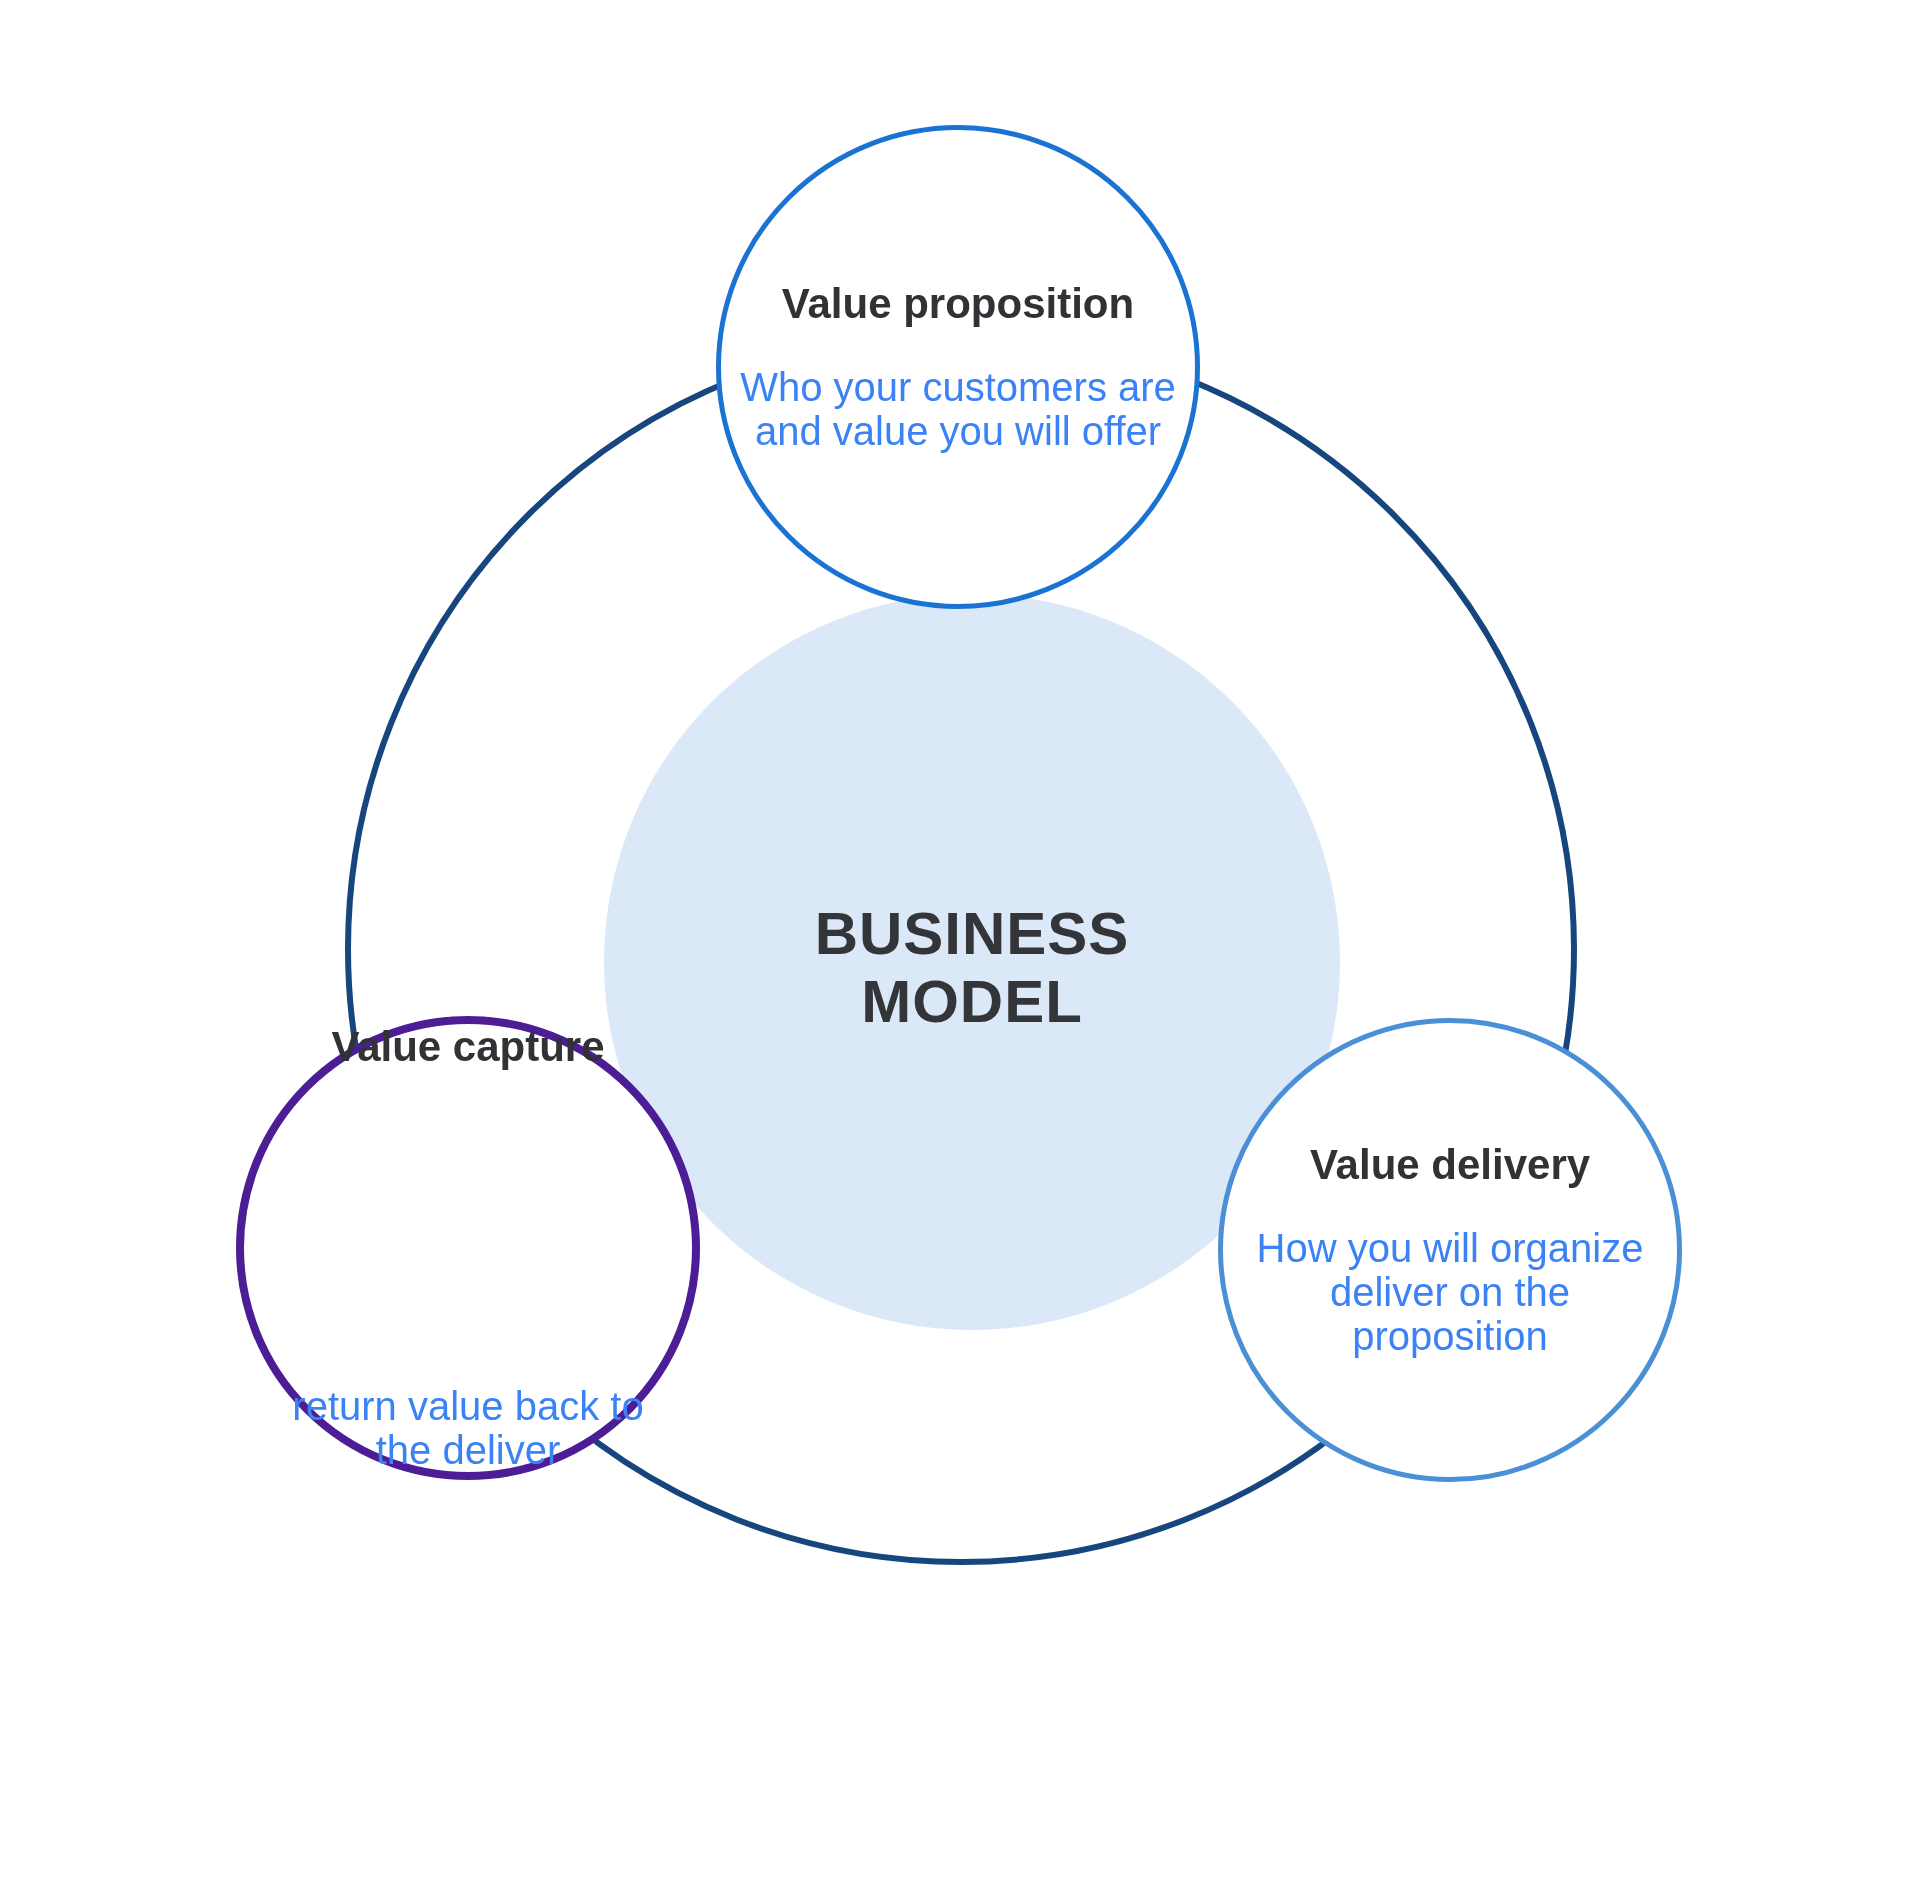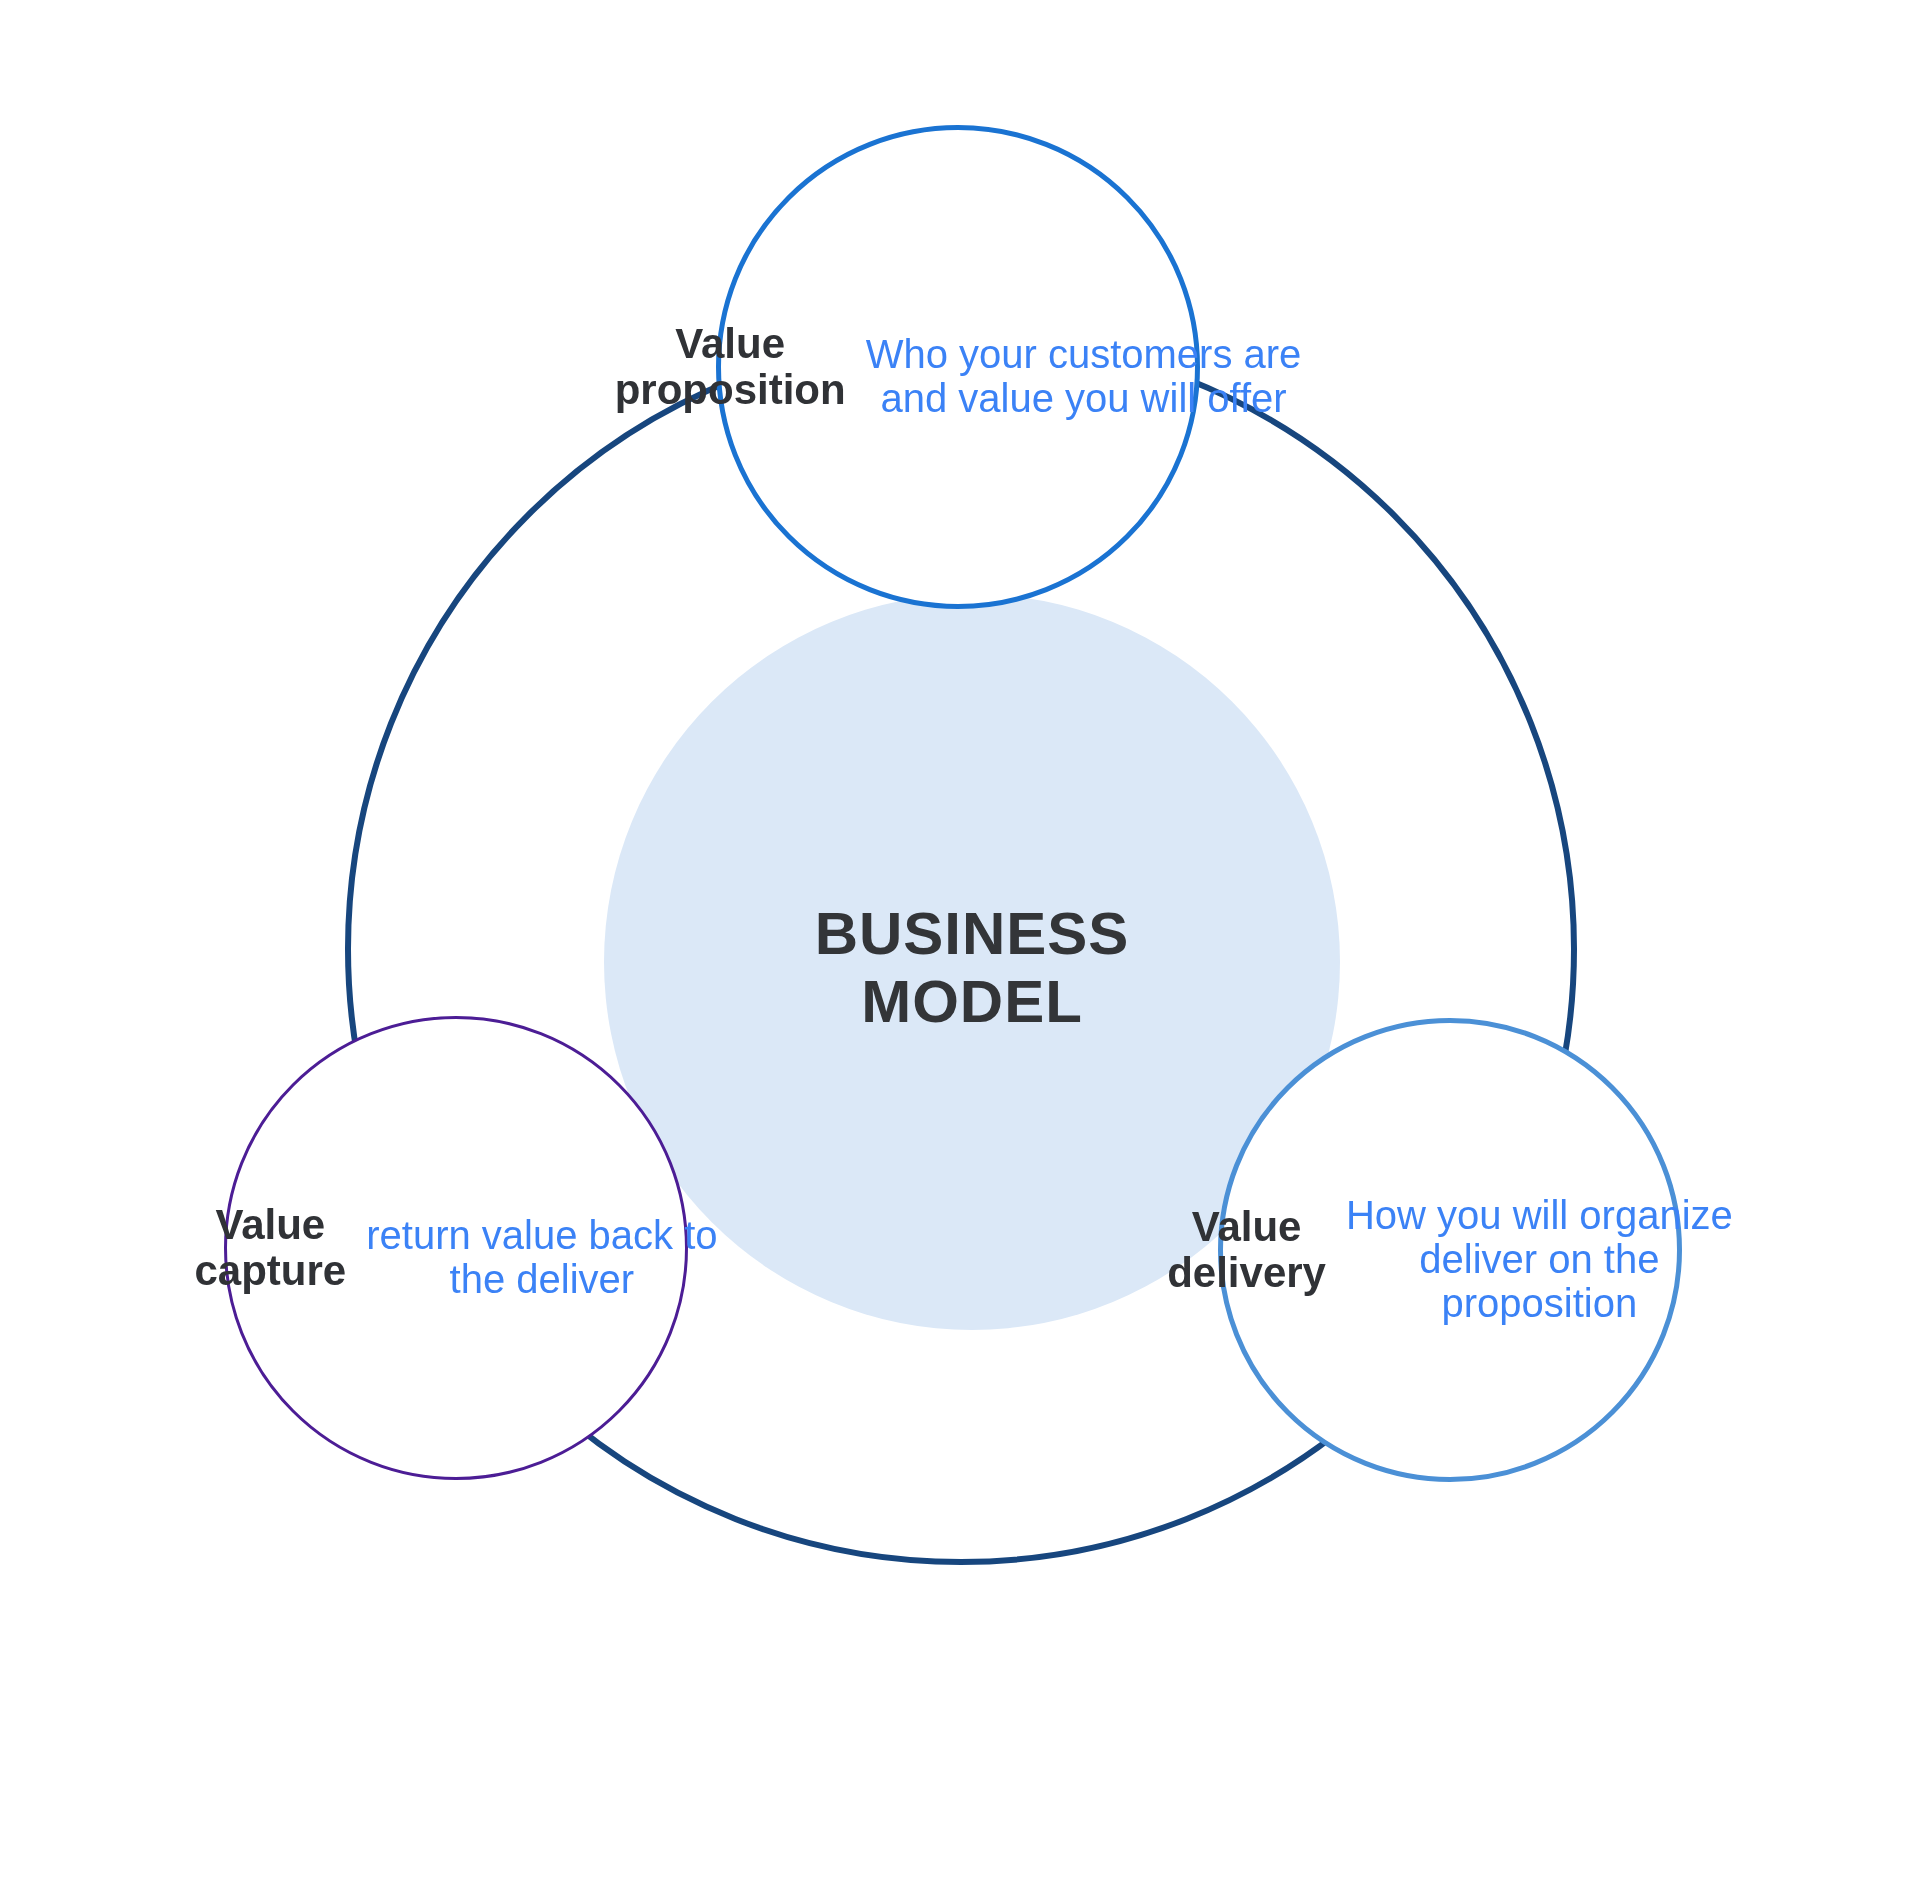--- a/index.html
+++ b/index.html
@@ -13,21 +13,21 @@
     width: 1920px;
     height: 1879px;
     background: #ffffff;
     overflow: hidden;
   }
   .circle {
     position: absolute;
     border-radius: 50%;
     box-sizing: border-box;
     display: flex;
-    flex-direction: row;
+    flex-direction: column;
     align-items: center;
     justify-content: center;
     text-align: center;
     gap: 20px;
   }
   
   .outer-ring {
     left: 345px;
     top: 333px;
     width: 1232px;
@@ -63,23 +63,24 @@
     z-index: 3;
   }
   .node-top {
     left: 716px;
     top: 125px;
     width: 484px;
     height: 484px;
     border: 5px solid #1a73d2;
   }
   .node-left {
-    left: 224px;
+    left: 236px;
     top: 1016px;
-    border: 3px solid #4c1d95;
+    border: 8px solid #4c1d95;
+    justify-content: space-between;
   }
   .node-right {
     left: 1218px;
     top: 1018px;
     border: 5px solid #4b90d6;
     align-items: center;
   }
   .node-title {
     font-size: 42px;
     font-weight: bold;

